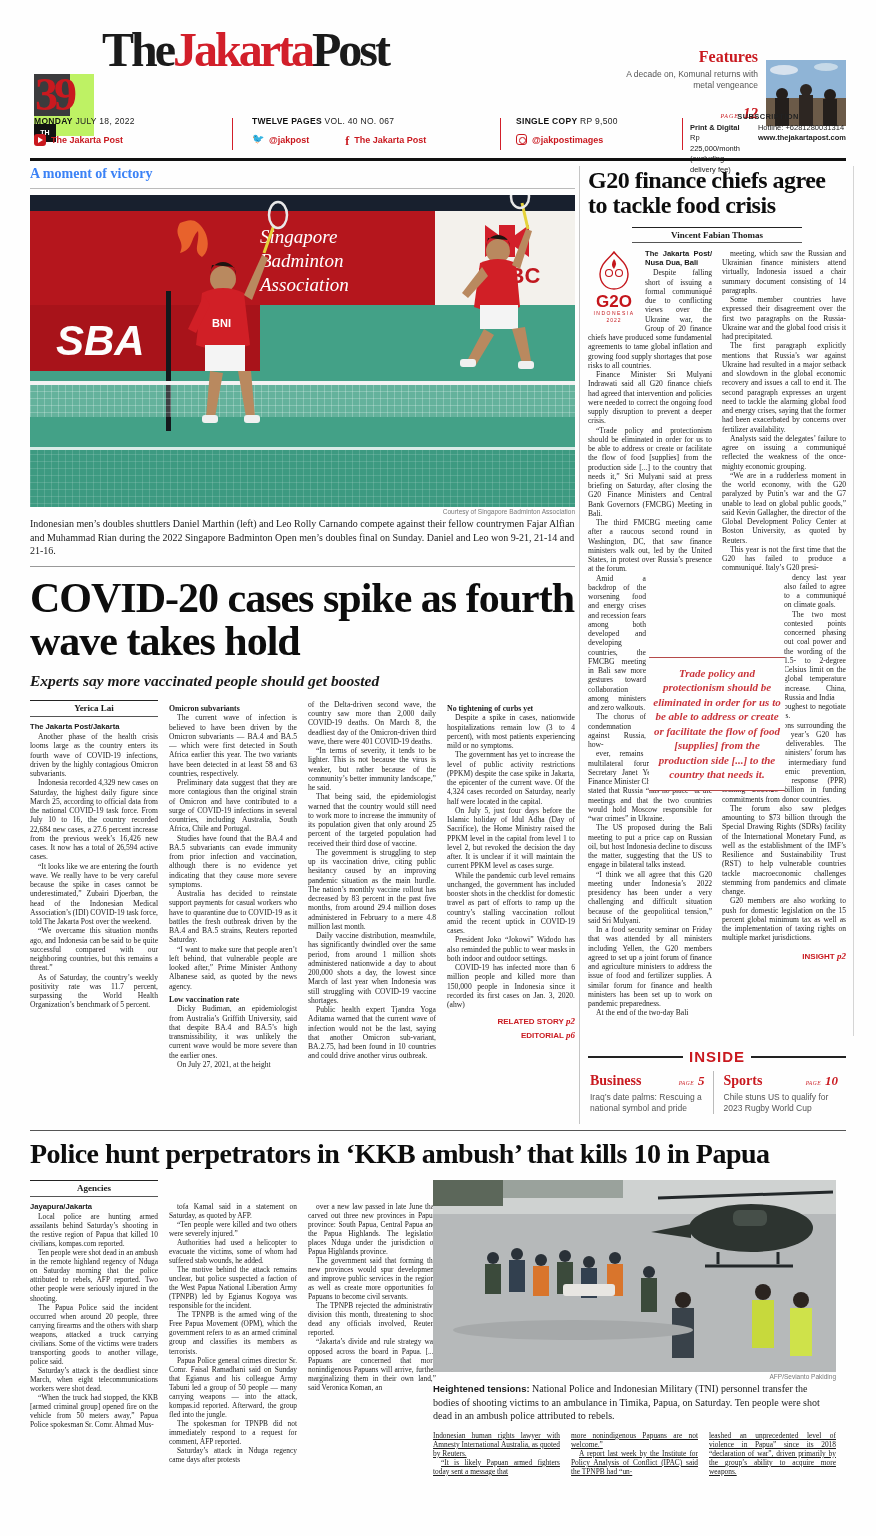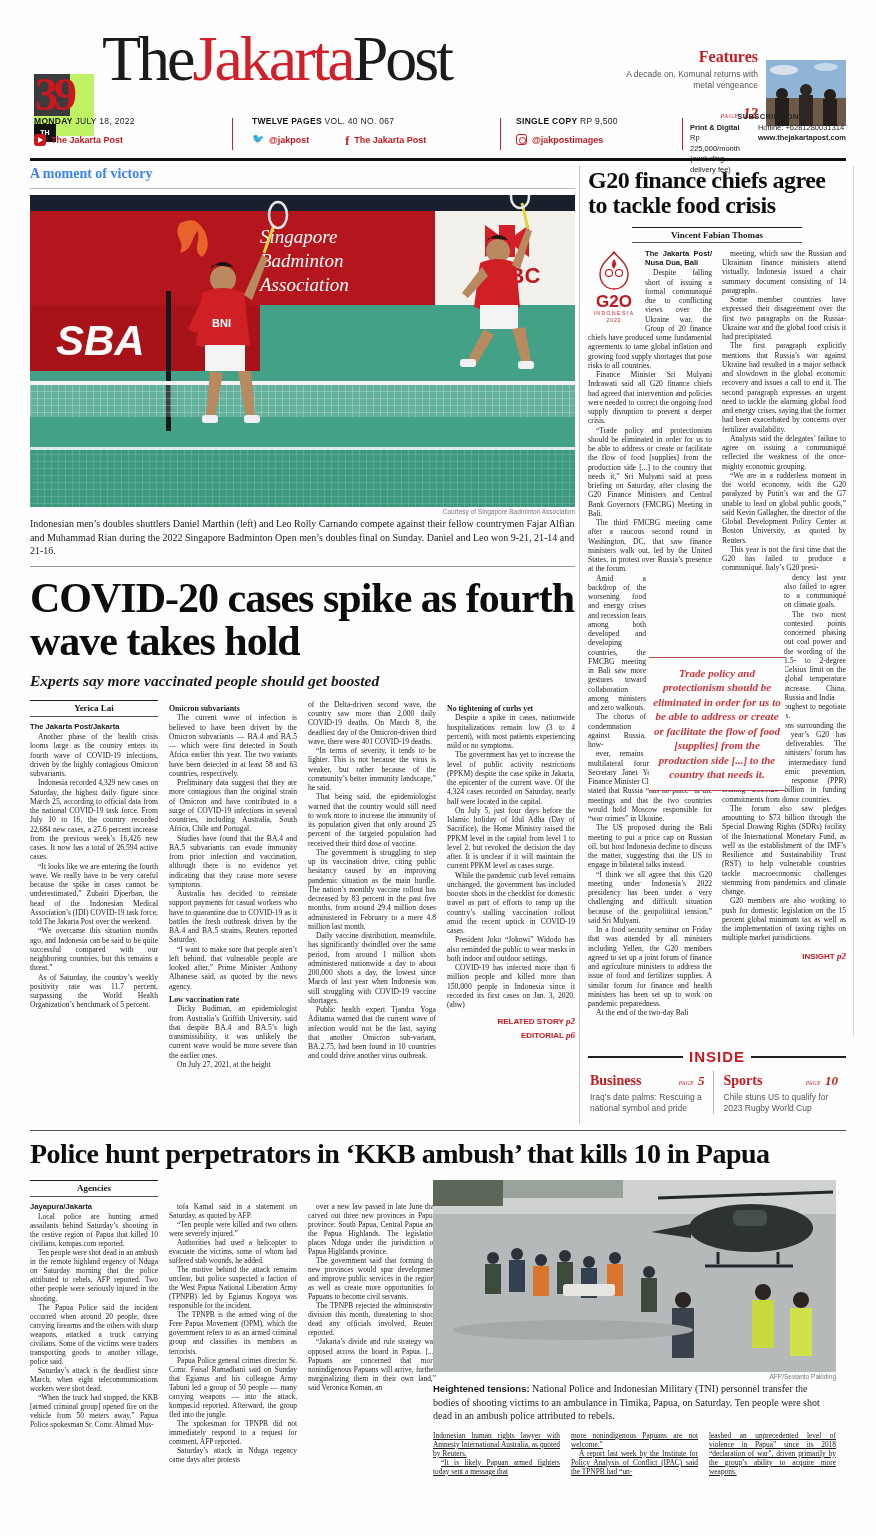--- a/index.html
+++ b/index.html
@@ -6,21 +6,21 @@
   .page{position:relative;width:876px;height:1536px;background:#fefefe;margin:0 auto;overflow:hidden;
         font-family:"Liberation Serif","DejaVu Serif",serif;color:#1b1b1b;}
 
   
   .masthead{position:absolute;left:30px;top:34px;width:816px;height:124px;}
   .anniv{position:absolute;left:4px;top:8px;width:60px;height:62px;background:#bef264;margin-top:32px;}
   .anniv .blk{position:absolute;left:0;top:0;width:36px;height:42px;background:#3b3b3d;}
   .anniv .num{position:absolute;left:1px;top:-6px;font:bold 46px "Liberation Serif",serif;letter-spacing:-4px;color:#c9191f;}
   .anniv .th{position:absolute;left:0;bottom:-6px;width:22px;height:18px;background:#121212;color:#fff;
              font:bold 7px "Liberation Sans",sans-serif;text-align:center;line-height:18px;}
-  .mast-title{position:absolute;left:72px;top:-12px;font-weight:normal;font-size:64px;letter-spacing:-3px;white-space:nowrap;}
+  .mast-title{position:absolute;left:72px;top:-12px;font-weight:bold;font-size:48px;letter-spacing:-3px;white-space:nowrap;}
   .mast-title .red{color:#d21f2a;}
   .features-box{position:absolute;right:88px;top:14px;width:150px;text-align:right;}
   .features-box .ft{color:#c9191f;font-weight:bold;font-size:16px;}
   .features-box .teaser{font-family:"Liberation Sans",sans-serif;font-size:8.5px;color:#555;line-height:1.25;margin-top:3px;}
   .features-box .pg{margin-top:14px;color:#c9191f;font-style:italic;}
   .features-box .pg .lbl{font-size:6px;letter-spacing:1px;}
   .features-box .pg .no{font-weight:bold;font-size:15px;}
   .feat-thumb{position:absolute;right:0;top:26px;width:80px;height:66px;}
 
   .infobar{position:absolute;left:4px;right:0;top:82px;height:42px;font-family:"Liberation Sans",sans-serif;font-size:8.5px;}

